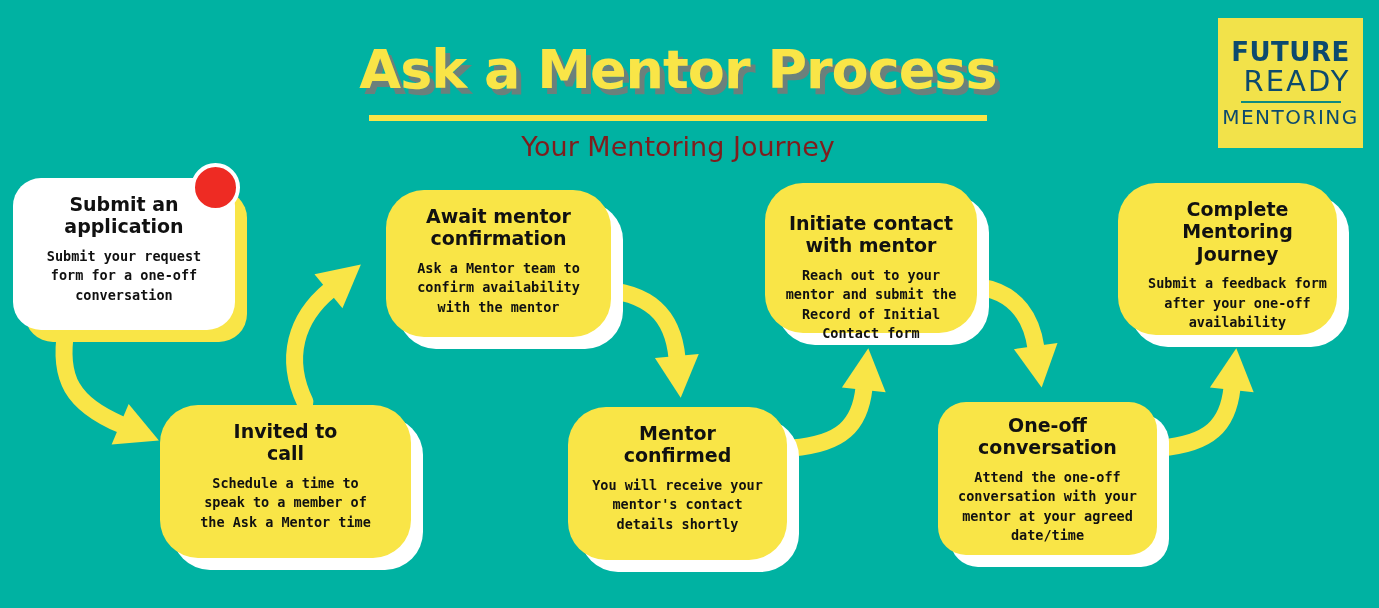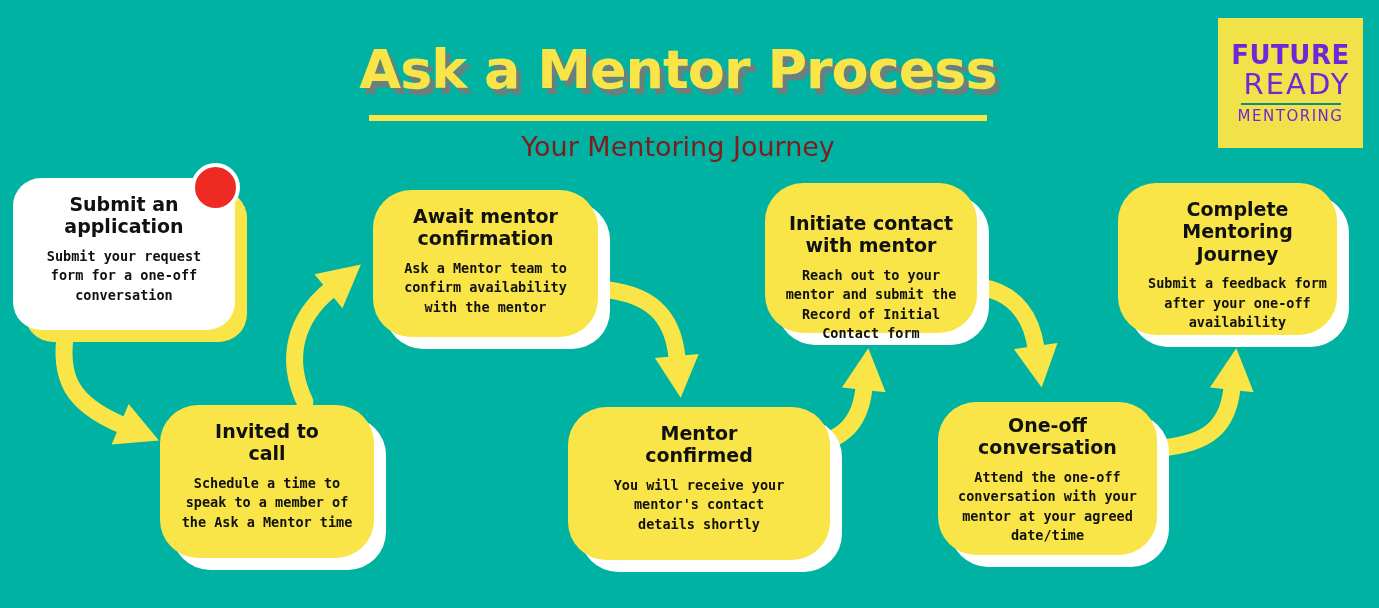--- a/index.html
+++ b/index.html
@@ -15,51 +15,51 @@
     color:#f9e547;text-shadow:5px 6px 0 #6b807c;
   }
   .title-underline{width:618px;height:6px;background:#f9e547;margin:9px auto 0;}
   .subtitle{
     margin:10px 0 0;font-size:27px;font-weight:400;color:#7f1d1d;letter-spacing:0;
   }
   
   .logo{
     position:absolute;left:1218px;top:18px;width:145px;height:130px;
     background:#f2e24a;display:flex;flex-direction:column;justify-content:center;
-    align-items:center;color:#6d28d9;
+    align-items:center;color:#0c4a6e;
   }
   .logo-l1{font-size:26px;font-weight:800;letter-spacing:.5px;line-height:1.05;}
   .logo-l2{font-size:29px;font-weight:400;letter-spacing:2px;line-height:1.05;margin-left:13px;}
   .logo-rule{width:100px;height:2px;background:#0f8a80;margin:4px 0 4px;}
-  .logo-l3{font-size:15px;font-weight:400;letter-spacing:1.5px;line-height:1;}
+  .logo-l3{font-size:20px;font-weight:400;letter-spacing:1.5px;line-height:1;}
   
   .arrows{position:absolute;left:0;top:0;z-index:1;}
   
   .step{
     position:absolute;z-index:2;border-radius:38px;background:#f9e547;
     box-shadow:12px 12px 0 #ffffff;display:flex;flex-direction:column;
     align-items:center;padding-top:15px;box-sizing:border-box;text-align:center;
     color:#111111;
   }
   .step.white{background:#ffffff;box-shadow:12px 12px 0 #f9e547;border-radius:28px;}
   .step-title{
     white-space:pre-line;font-size:19px;font-weight:800;line-height:1.18;
     width:100%;padding:0 4px;box-sizing:border-box;
   }
   .step-body{
     white-space:pre-line;margin-top:9px;
     font-family:"DejaVu Sans Mono","Liberation Mono",monospace;
     font-weight:bold;font-size:13.5px;line-height:1.44;
   }
   .s1{left:13px;top:178px;width:222px;height:152px;}
-  .s2{left:160px;top:405px;width:214px;height:153px;}
-  .s3{left:373px;top:190px;width:225px;height:147px;}
-  .s4{left:568px;top:407px;width:262px;height:153px;}
+  .s2{left:160px;top:405px;width:251px;height:153px;}
+  .s3{left:386px;top:190px;width:225px;height:147px;}
+  .s4{left:568px;top:407px;width:219px;height:153px;}
   .s5{left:765px;top:183px;width:212px;height:150px;padding-top:29px;}
-  .s6{left:938px;top:402px;width:219px;height:153px;padding-top:12px;}
+  .s6{left:938px;top:402px;width:219px;height:153px;padding-top:12px;border-radius:28px;}
   .s7{left:1118px;top:183px;width:219px;height:152px;padding-left:20px;}
   .badge{
     position:absolute;left:178px;top:-15px;width:41px;height:41px;border-radius:50%;
     background:#ee2b23;border:4px solid #ffffff;z-index:3;
   }
 </style>
 </head>
 <body>
 
 <div class="canvas">

